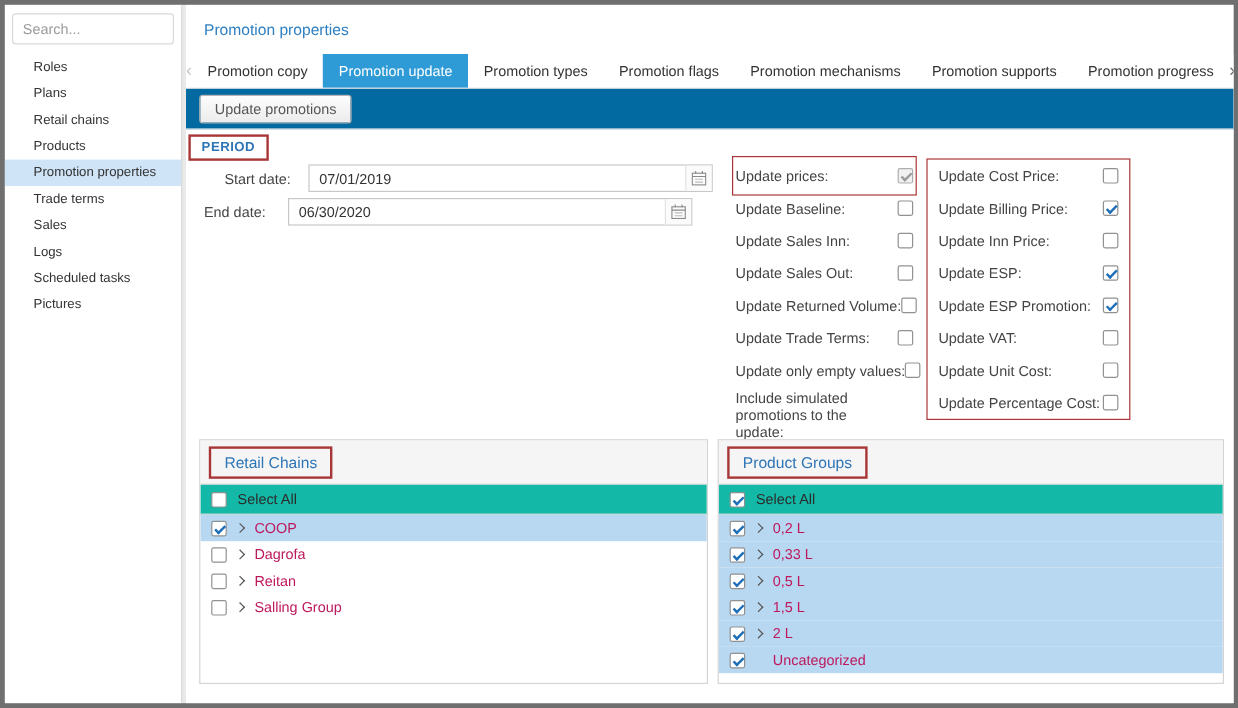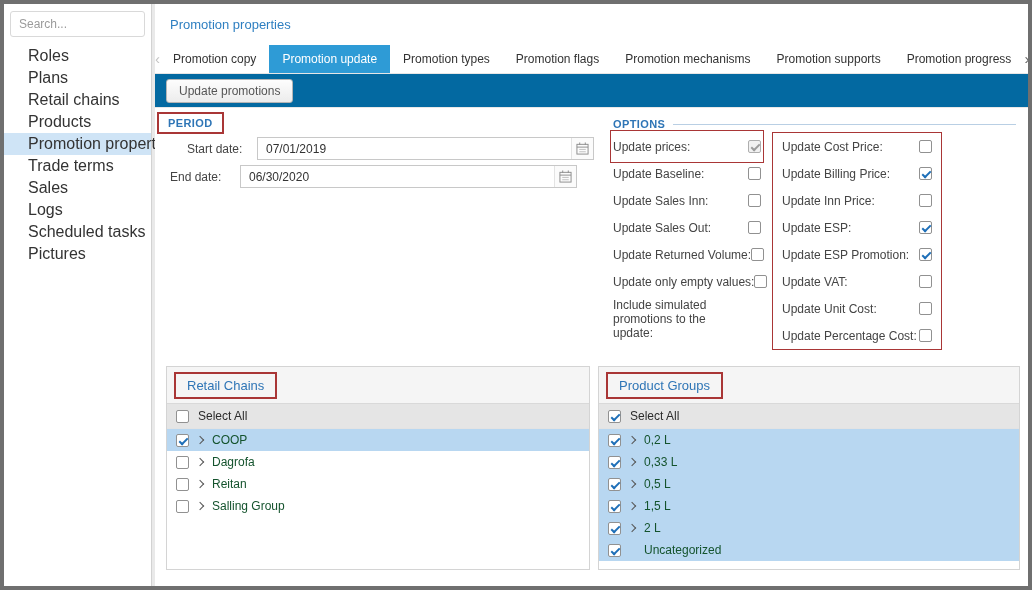--- a/index.html
+++ b/index.html
@@ -10,21 +10,21 @@
 
   
   .sidebar { position:absolute; left:0; top:0; width:148px; height:100%; background:#fff; border-right:1px solid #d2d2d2; }
   .sb-header { height:36px; display:flex; align-items:center; justify-content:space-between; padding:0 10px; border-bottom:1px solid #e8e8e8; }
   .sb-title { font-size:13px; color:#2e7fc1; }
   .sb-collapse { font-size:15px; color:#2e7fc1; cursor:pointer; }
   .sb-search { padding:7px 6px 4px; }
   .search-input { width:100%; height:26px; border:1px solid #d9d9d9; border-radius:3px; padding:12px 8px; font-size:12px; color:#333; font-family:inherit; }
   .search-input::placeholder { color:#9b9b9b; }
   .sb-items { padding-top:4px; }
-  .sb-item { height:22px; line-height:22px; padding-left:24px; font-size:16px; color:#333; cursor:pointer; white-space:nowrap; }
+  .sb-item { height:22px; line-height:22px; padding-left:24px; font-size:11px; color:#333; cursor:pointer; white-space:nowrap; }
   .sb-item.active { background:#cfe4f6; }
 
   
   .main { position:absolute; left:151px; top:0; right:0; bottom:0; background:#fff; }
   .page-title { position:absolute; left:15px; top:13px; font-size:13px; color:#2e7fc1; }
 
   .tabbar { position:absolute; left:0; right:0; top:41px; height:29px; display:flex; align-items:stretch; border-bottom:1px solid #e6e6e6; background:#fff; }
   .tab-scroll { width:20px; line-height:28px; text-align:center; color:#666; font-size:15px; cursor:pointer; }
   .tab-scroll.disabled { color:#c4c4c4; }
   .tab-scroll.right { margin-left:auto; }
@@ -66,23 +66,23 @@
   .cb.checked::after { content:""; position:absolute; left:2px; top:3px; width:7px; height:3px; border-left:2px solid #1e6fb8; border-bottom:2px solid #1e6fb8; transform:rotate(-45deg); }
   .cb.disabled { background:#f1f1f1; border-color:#aeaeae; }
   .cb.disabled::after { border-color:#9b9b9b; }
 
   
   .panel { position:absolute; top:258px; height:204px; border:1px solid #d4d4d4; background:#fff; overflow:hidden; }
   .panel.retail { left:11px; width:424px; }
   .panel.products { left:443px; width:422px; }
   .panel-head { height:37px; background:#f5f5f5; border-bottom:1px solid #d9d9d9; display:flex; align-items:center; padding-left:7px; }
   .panel-head .tag { font-size:13px; padding:4px 11px; }
-  .selectall-row { height:25px; display:flex; align-items:center; padding-left:9px; border-bottom:1px solid #e3e3e3; font-size:12px; color:#2b2b2b; background:#e5e5e5; cursor:pointer; }
+  .selectall-row { height:25px; display:flex; align-items:center; padding-left:9px; border-bottom:1px solid #e3e3e3; font-size:12px; color:#2b2b2b; background:#14b8a6; cursor:pointer; }
   .selectall-row .rlabel { margin-left:9px; }
-  .lrow { height:22px; display:flex; align-items:center; padding-left:9px; font-size:12px; color:#14532d; cursor:pointer; }
+  .lrow { height:22px; display:flex; align-items:center; padding-left:9px; font-size:12px; color:#be185d; cursor:pointer; }
   .lrow.selected { background:#b8d7f1; }
   .chev { width:6px; height:6px; flex:none; border-top:1px solid #555; border-right:1px solid #555; transform:rotate(45deg); margin-left:8px; margin-right:9px; }
   .lrow.leaf .chev { visibility:hidden; }
   .rlabel { white-space:nowrap; }
 </style>
 </head>
 <body>
 
 <div class="frame">
 
@@ -154,24 +154,20 @@
                 <line x1="1" y1="5.5" x2="13" y2="5.5" stroke="#8a8a8a"></line>
                 <line x1="4" y1="0.5" x2="4" y2="3" stroke="#8a8a8a"></line>
                 <line x1="10" y1="0.5" x2="10" y2="3" stroke="#8a8a8a"></line>
                 <line x1="3.5" y1="8" x2="10.5" y2="8" stroke="#bdbdbd"></line>
                 <line x1="3.5" y1="10.5" x2="10.5" y2="10.5" stroke="#bdbdbd"></line>
               </svg>
           </span>
         </div>
       </div>
 
-      <div class="options-legend">
-        <span class="legend-text">OPTIONS</span>
-        <span class="legend-line"></span>
-      </div>
 
       <div class="opts-left">
         <div class="opt-row ring">
           <span class="olabel">Update prices:</span>
           <span class="cb checked disabled"></span>
         </div>
         <div class="opt-row">
           <span class="olabel">Update Baseline:</span>
           <span class="cb"></span>
         </div>
@@ -181,20 +177,24 @@
         </div>
         <div class="opt-row">
           <span class="olabel">Update Sales Out:</span>
           <span class="cb"></span>
         </div>
         <div class="opt-row">
           <span class="olabel">Update Returned Volume:</span>
           <span class="cb"></span>
         </div>
         <div class="opt-row">
+          <span class="olabel">Update Trade Terms:</span>
+          <span class="cb"></span>
+        </div>
+        <div class="opt-row">
           <span class="olabel">Update only empty values:</span>
           <span class="cb"></span>
         </div>
         <div class="opt-row nocb">
           <span class="olabel">Include simulated promotions to the update:</span>
           <span class="cb"></span>
         </div>
       </div>
 
       <div class="opts-right">

